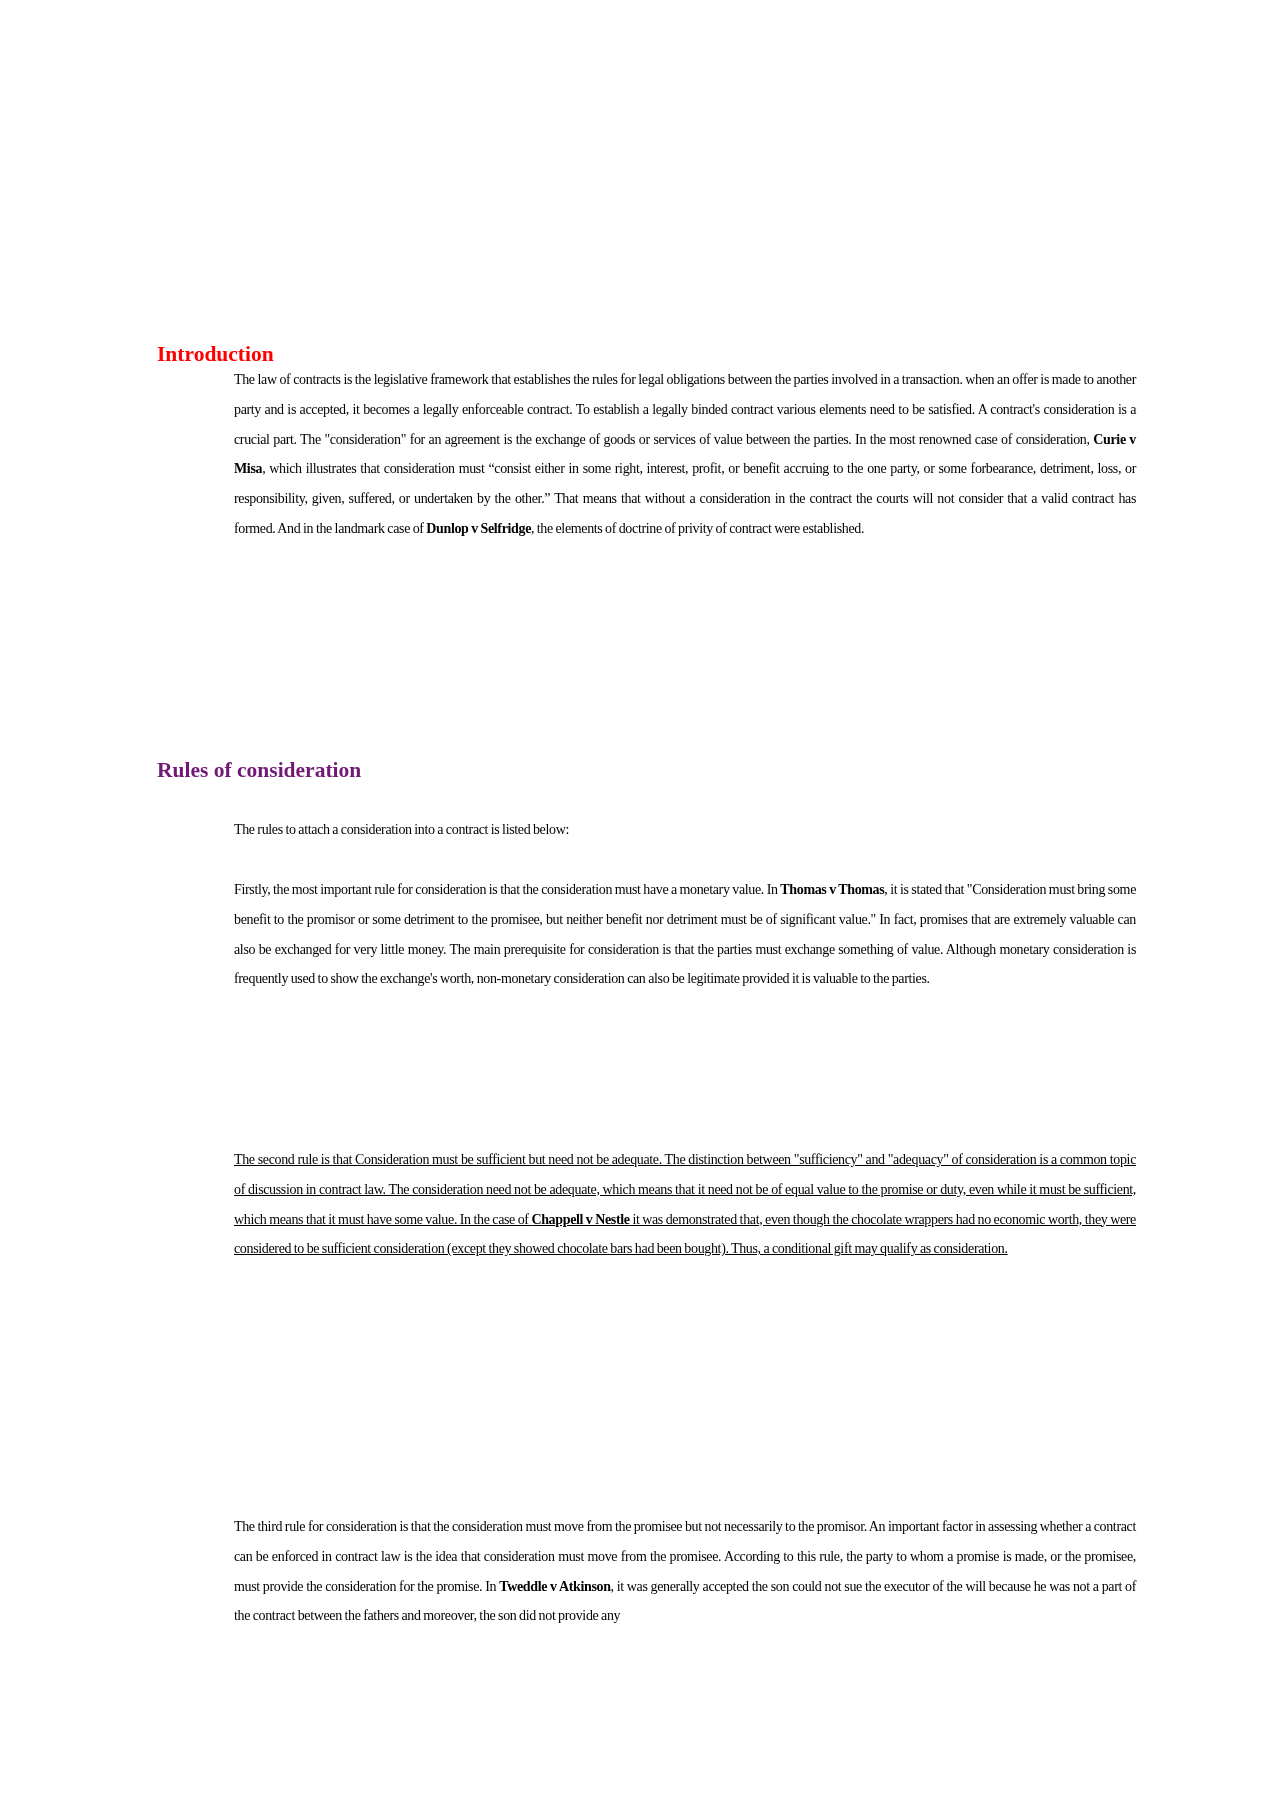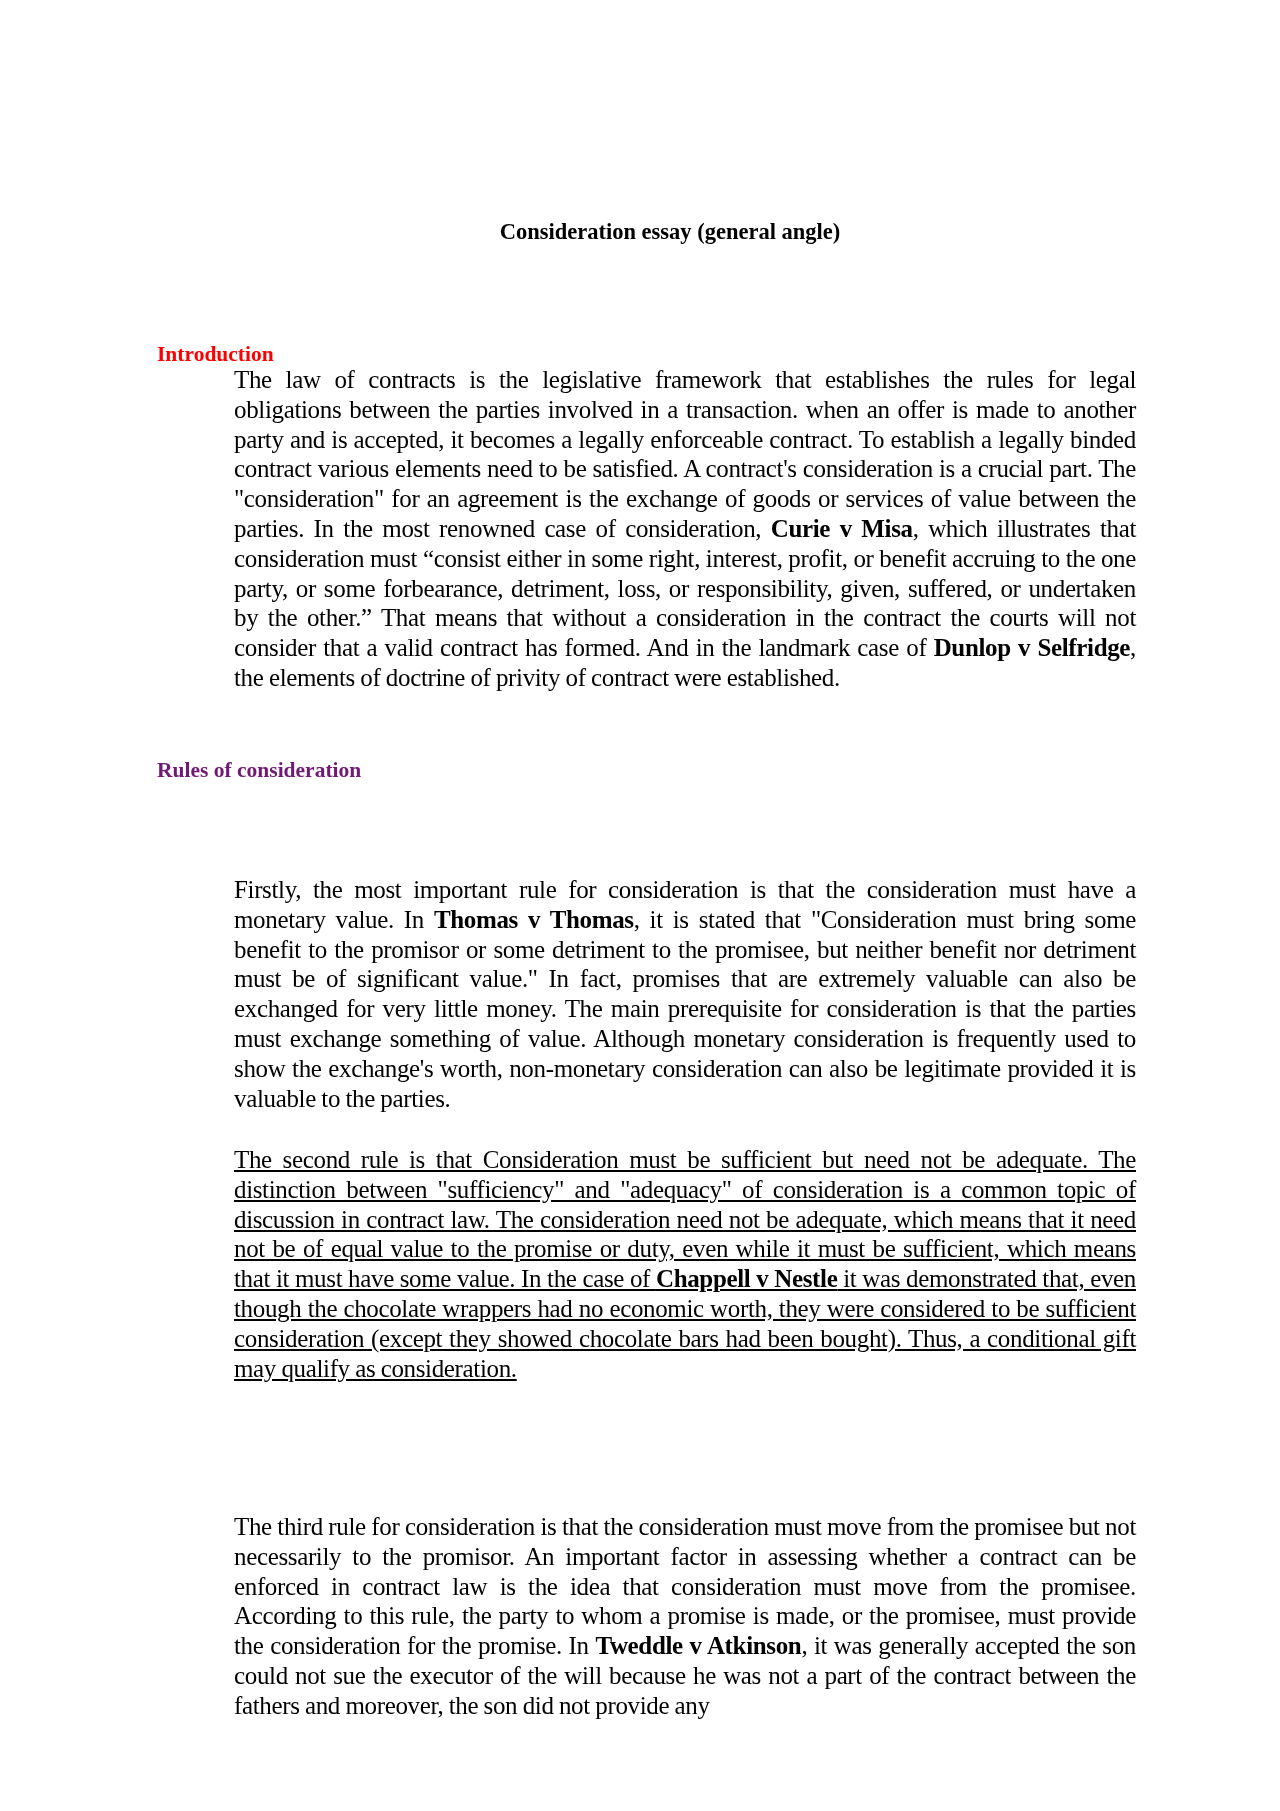--- a/index.html
+++ b/index.html
@@ -38,48 +38,50 @@
     position: absolute;
     left: 157px;
     font-weight: bold;
     font-size: 21.5px;
     line-height: 30px;
   }
   .para {
     position: absolute;
     left: 234px;
     width: 902px;
-    font-size: 25px;
+    font-size: 14px;
     line-height: 29.8px;
     text-align: justify;
     text-align-last: left;
     letter-spacing: -0.35px;
     word-spacing: -0.5px;
   }
   .para b { font-weight: bold; }
 </style>
 </head>
 <body>
 
 <div class="page">
 
-  <div class="title">Consideration essay (general angle)</div>
 
   <div class="heading" style="top:307px;margin-top:32px;">
     <span class="hd" style="color: rgb(255, 0, 0);">Introduction</span>
   </div>
 
   <div class="para" style="top:365px;">
     <span>The law of contracts is the legislative framework that establishes the rules for legal obligations between the parties involved in a transaction. when an offer is made to another party and is accepted, it becomes a legally enforceable contract. To establish a legally binded contract various elements need to be satisfied. A contract's consideration is a crucial part. The "consideration" for an agreement is the exchange of goods or services of value between the parties. In the most renowned case of consideration, </span><b>Curie v Misa</b><span>, which illustrates that consideration must “consist either in some right, interest, profit, or benefit accruing to the one party, or some forbearance, detriment, loss, or responsibility, given, suffered, or undertaken by the other.” That means that without a consideration in the contract the courts will not consider that a valid contract has formed. And in the landmark case of </span><b>Dunlop v Selfridge</b><span>, the elements of doctrine of privity of contract were established.</span>
   </div>
 
   <div class="heading" style="top:755px;">
     <span class="hd" style="color: #701a75;">Rules of consideration</span>
   </div>
 
+  <div class="para" style="top:815px;">
+    <span>The rules to attach a consideration into a contract is listed below:</span>
+  </div>
 
   <div class="para" style="top:875px;">
     <span>Firstly, the most important rule for consideration is that the consideration must have a monetary value. In </span><b>Thomas v Thomas</b><span>, it is stated that "Consideration must bring some benefit to the promisor or some detriment to the promisee, but neither benefit nor detriment must be of significant value." In fact, promises that are extremely valuable can also be exchanged for very little money. The main prerequisite for consideration is that the parties must exchange something of value. Although monetary consideration is frequently used to show the exchange's worth, non-monetary consideration can also be legitimate provided it is valuable to the parties.</span>
   </div>
 
   <div class="para" style="top:1145px;text-decoration:underline;">
     <span>The second rule is that Consideration must be sufficient but need not be adequate. The distinction between "sufficiency" and "adequacy" of consideration is a common topic of discussion in contract law. The consideration need not be adequate, which means that it need not be of equal value to the promise or duty, even while it must be sufficient, which means that it must have some value. In the case of </span><b>Chappell v Nestle</b><span> it was demonstrated that, even though the chocolate wrappers had no economic worth, they were considered to be sufficient consideration (except they showed chocolate bars had been bought). Thus, a conditional gift may qualify as consideration.</span>
   </div>
 
   <div class="para" style="top:1512px;">

